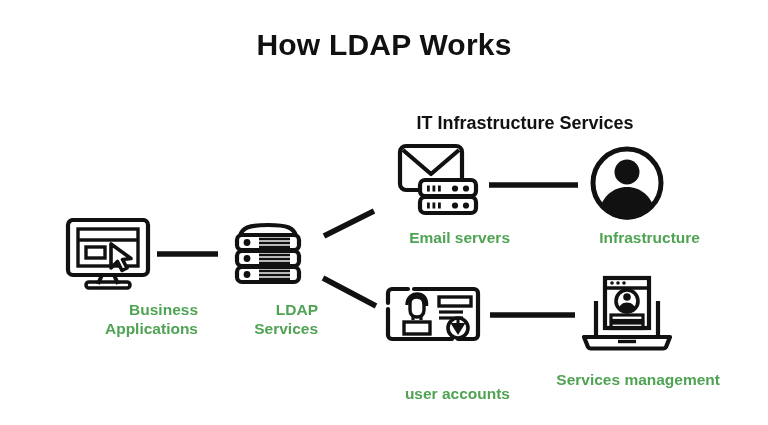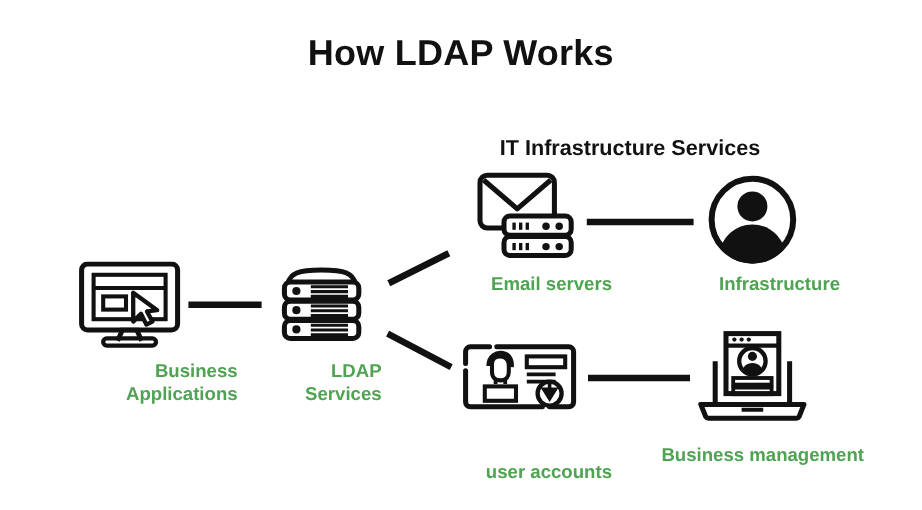--- a/index.html
+++ b/index.html
@@ -174,13 +174,13 @@
     <circle cx="34" cy="8" r="1.8" fill="#111"></circle>
     <circle cx="40" cy="8" r="1.8" fill="#111"></circle>
     <circle cx="46" cy="8" r="1.8" fill="#111"></circle>
     <circle cx="49" cy="26" r="11" fill="none" stroke="#111" stroke-width="3.6"></circle>
     <circle cx="49" cy="22" r="3.8" fill="#111"></circle>
     <path d="M49 27.5 C54 27.5 57 31 57.5 34.2 A11 11 0 0 1 40.5 34.2 C41 31 44 27.5 49 27.5 Z" fill="#111"></path>
     <rect x="33" y="40" width="32" height="5.5" fill="none" stroke="#111" stroke-width="3.2"></rect>
     <rect x="33" y="48" width="32" height="5.5" fill="none" stroke="#111" stroke-width="3.2"></rect>
   </svg>
 </div>
-<div class="label" id="lbl-license">Business management</div>
+<div class="label" id="lbl-license">Services management</div>
 
 </body></html>

